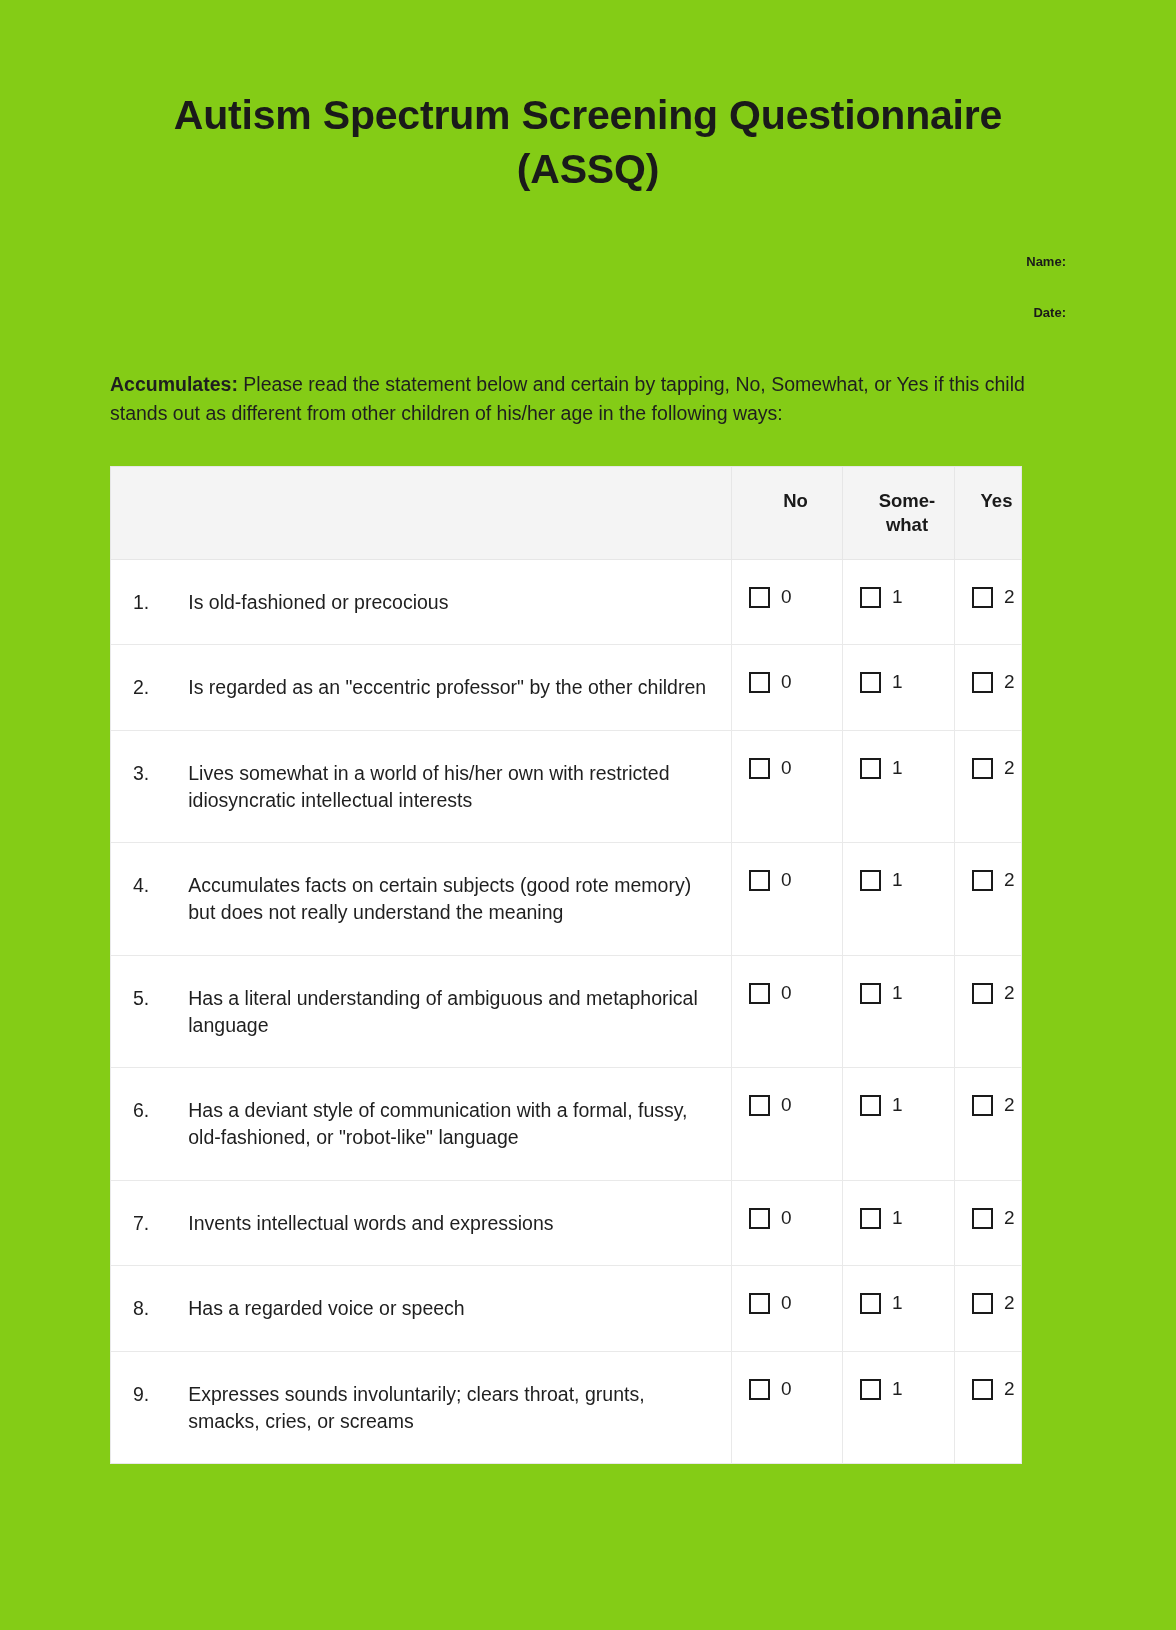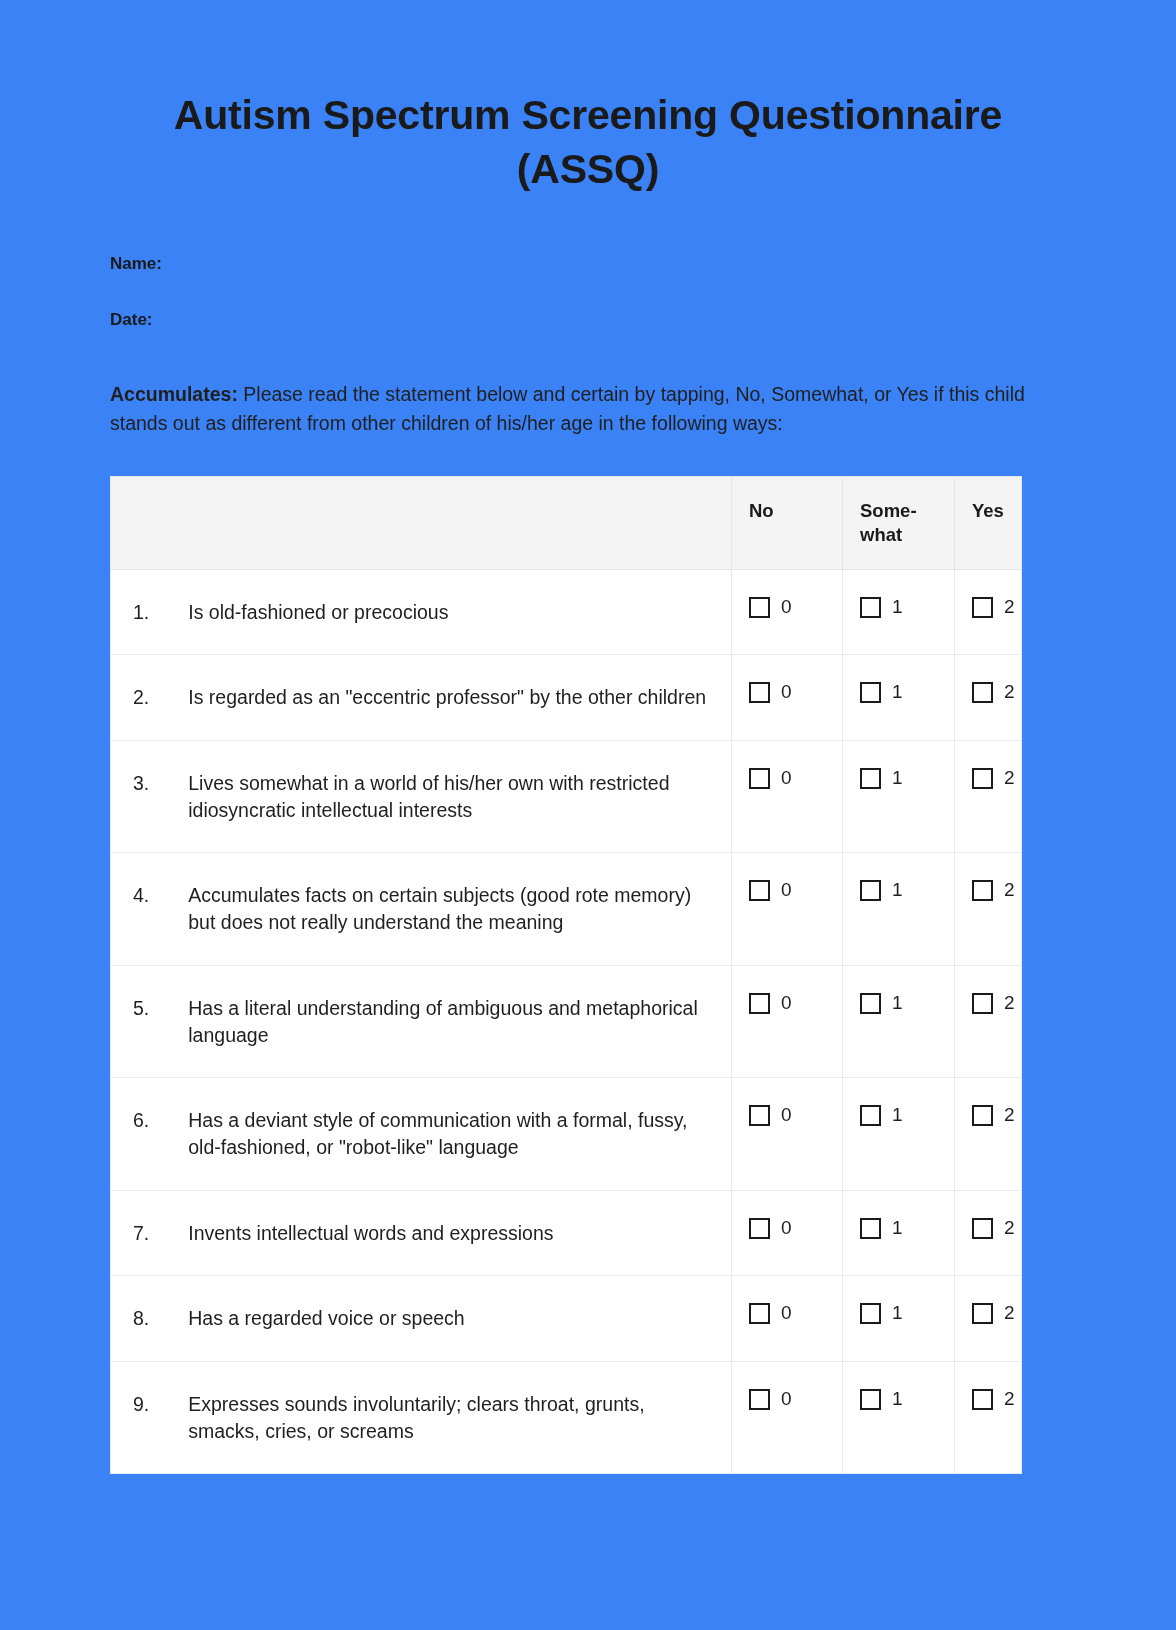--- a/index.html
+++ b/index.html
@@ -11,38 +11,39 @@
     width: 1176px;
     height: 1630px;
     font-family: "Liberation Sans", sans-serif;
     color: #1f1f1f;
     -webkit-font-smoothing: antialiased;
   }
   .page {
     position: relative;
     width: 1176px;
     height: 1630px;
-    background: #3b82f6;
+    background: #84cc16;
     box-sizing: border-box;
     padding: 0 110px;
   }
   .doc-title {
     margin: 0;
     padding-top: 88px;
     font-size: 41px;
     line-height: 1.32;
     font-weight: bold;
     text-align: center;
     letter-spacing: -0.2px;
     color: #1a1a1a;
   }
   .field-row {
-    font-size: 17px;
+    font-size: 13px;
     font-weight: bold;
     color: #1a1a1a;
+    text-align: right;
   }
   .field-name { margin-top: 58px; }
   .field-date { margin-top: 36px; }
 
   .instructions {
     margin-top: 50px;
     font-size: 19.5px;
     line-height: 1.47;
     color: #1f1f1f;
     max-width: 925px;
@@ -59,21 +60,21 @@
   table.assq col.c-no   { width: 111px; }
   table.assq col.c-some { width: 112px; }
   table.assq col.c-yes  { width: 67px; }
 
   table.assq thead th {
     background: #f4f4f4;
     border: 1px solid #e6e6e6;
     font-size: 18.5px;
     font-weight: bold;
     color: #1a1a1a;
-    text-align: left;
+    text-align: center;
     vertical-align: top;
     padding: 22px 0 22px 17px;
     line-height: 1.30;
     height: 48px;
   }
   table.assq thead th.h-q { padding: 22px 17px; }
 
   table.assq tbody td {
     border: 1px solid #e9e9e9;
     vertical-align: top;

